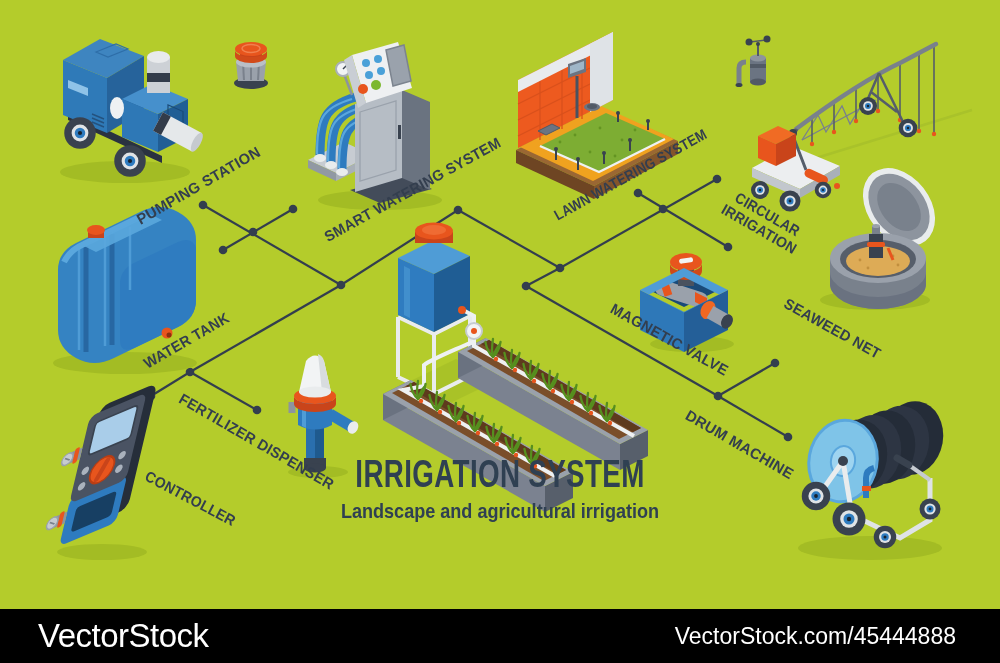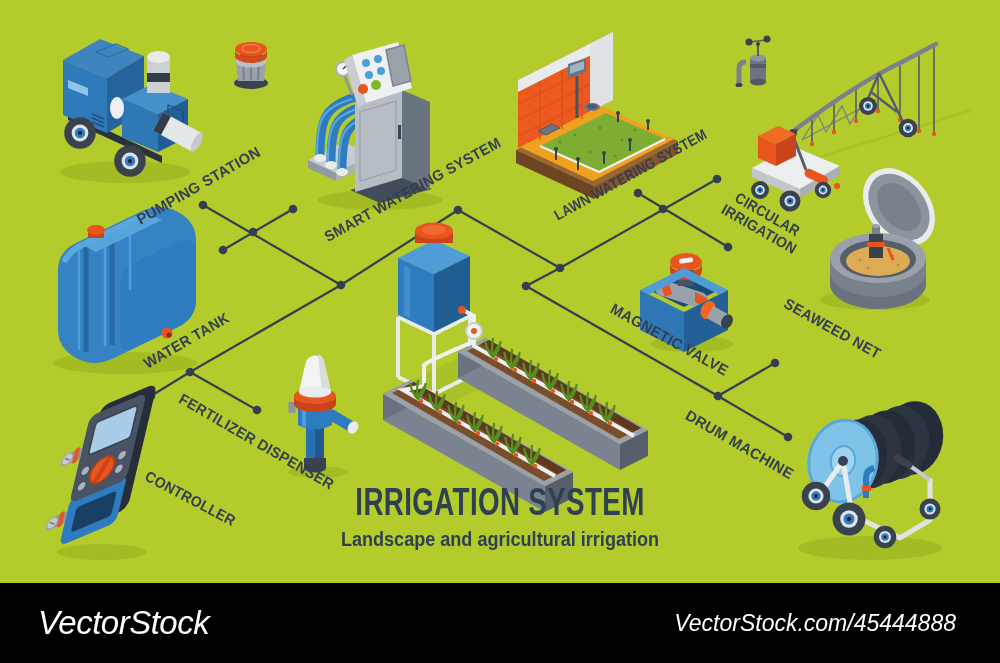--- a/index.html
+++ b/index.html
@@ -6,28 +6,28 @@
     --background:#b4cc2b; --line:#333e4e; --title-text:#2f4052;
     --accent-orange:#e8551d; --primary-blue:#2e7bbf;
     --footer-background:#000000; --footer-text:#ffffff;
   }
   html,body{margin:0;padding:0;background:#222;}
   .stage{position:relative;width:1000px;height:663px;overflow:hidden;
          background:var(--background);font-family:"Liberation Sans",sans-serif;}
   .stage svg{position:absolute;left:0;top:0;}
   svg text.flabel{font-family:"Liberation Sans",sans-serif;font-weight:bold;
          font-size:15px;fill:var(--line);letter-spacing:.3px;}
-  .title-block{position:absolute;left:0;right:0;top:481px;text-align:center;color:var(--title-text);}
+  .title-block{position:absolute;left:0;right:0;top:453px;text-align:center;color:var(--title-text);}
   .title-main{font-size:38px;font-weight:bold;letter-spacing:.5px;
          transform:scaleX(.73);transform-origin:50% 50%;white-space:nowrap;}
   .title-sub{font-size:21px;font-weight:bold;margin-top:3px;
          transform:scaleX(.86);transform-origin:50% 50%;white-space:nowrap;}
-  .footer{position:absolute;left:0;right:0;bottom:0;height:80px;
+  .footer{position:absolute;left:0;right:0;bottom:0;height:54px;
          background:var(--footer-background);color:var(--footer-text);
-         display:flex;align-items:center;justify-content:space-between;font-style:italic;}
+         display:flex;align-items:center;justify-content:space-between;}
   .footer .brand{font-size:33px;margin-left:38px;letter-spacing:-.5px;}
   .footer .url{font-size:23px;margin-right:44px;}
 </style>
 </head>
 <body>
 
 <div class="stage">
 <svg width="1000" height="663" viewBox="0 0 1000 663">
   <defs>
     <g id="wheel">

